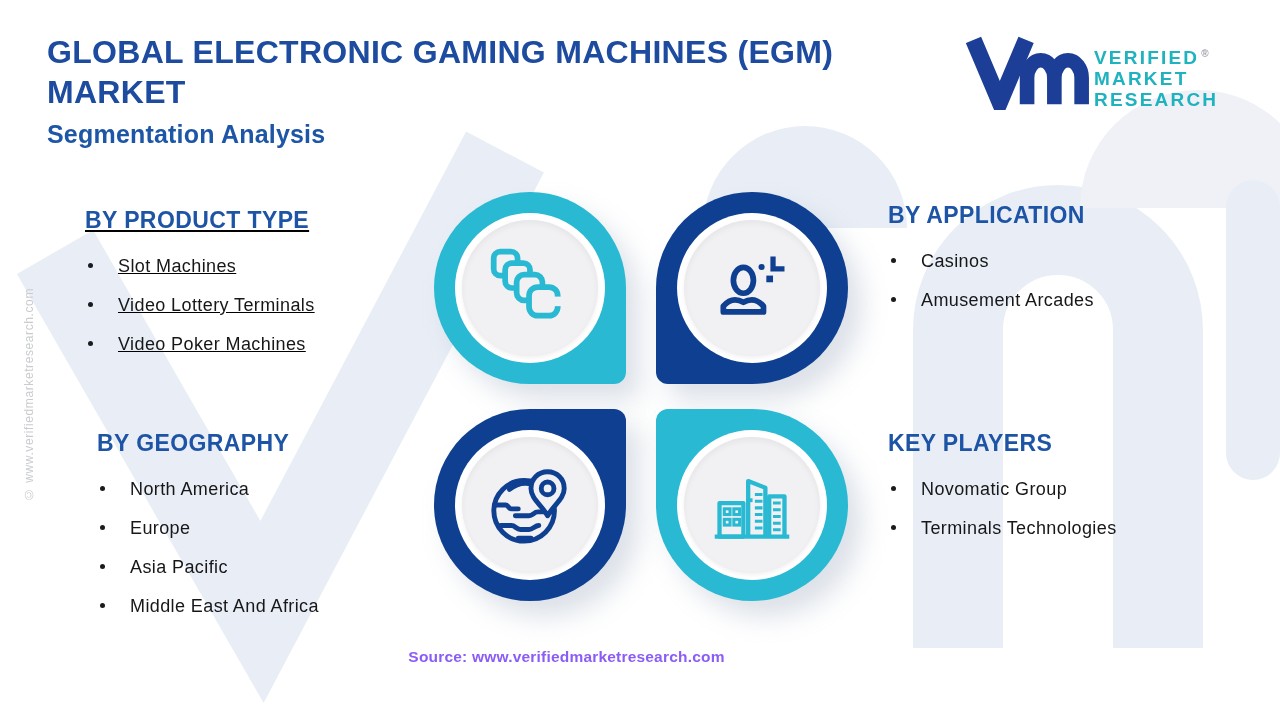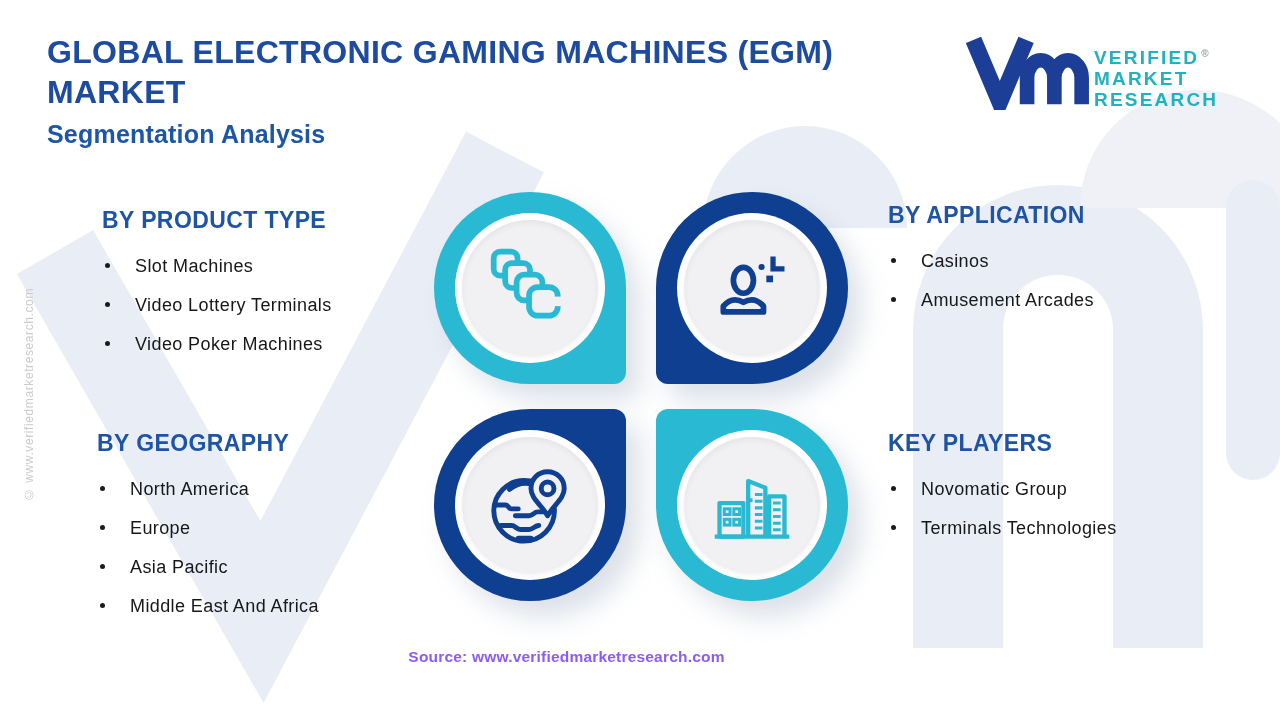--- a/index.html
+++ b/index.html
@@ -27,21 +27,21 @@
   .logo-text { font-size:19px; line-height:21px; font-weight:700; color:#1fb2bf; letter-spacing:2.2px; padding-top:5px; }
   .logo-text sup { font-size:10px; color:#9aa0a8; letter-spacing:0; margin-left:2px; }
 
   
   .panel { position:absolute; z-index:2; width:360px; }
   .panel h2 { font-size:23px; font-weight:700; color:#1e54a6; letter-spacing:0.4px; margin-bottom:21px; }
   .panel ul { list-style:none; }
   .panel li { display:flex; align-items:flex-start; margin-bottom:17px; font-size:18px; line-height:22px;
               font-weight:500; color:#17171a; letter-spacing:0.4px; }
   .panel li .dot { flex:0 0 auto; width:5px; height:5px; border-radius:50%; background:#1b1b1e; margin:8px 25px 0 3px; }
-  .panel-product    { left:102px;  top:207px; }
+  .panel-product    { left:85px;  top:207px;text-decoration:underline; }
   .panel-geography  { left:97px;  top:430px; }
   .panel-application{ left:888px; top:202px; }
   .panel-players    { left:888px; top:430px; }
 
   
   .pin { position:absolute; width:192px; height:192px; z-index:2;
          box-shadow:14px 16px 26px rgba(140,155,180,0.30); }
   .pin-teal { background:#29b9d2; }
   .pin-navy { background:#0e3f90; }
   .pin-tl { left:434px; top:192px; border-radius:50% 50% 12px 50%; }

